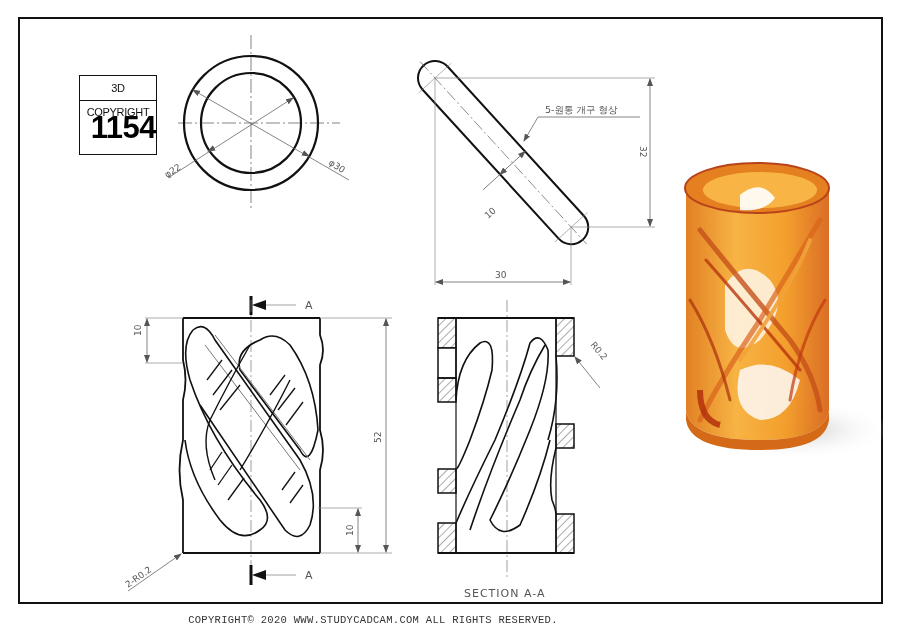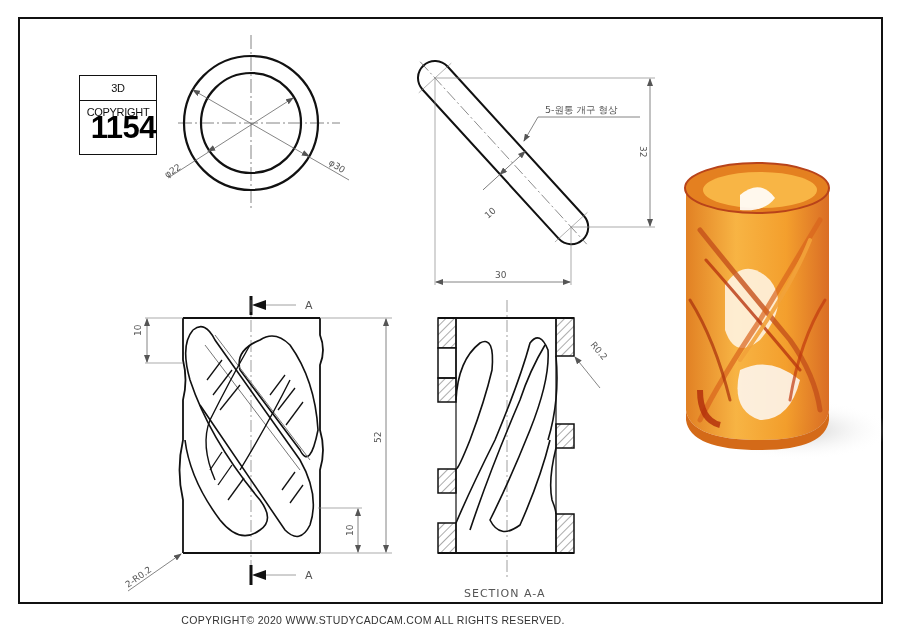--- a/index.html
+++ b/index.html
@@ -2,21 +2,21 @@
 <html><head>
 <meta charset="utf-8">
 <style>
   html, body { margin: 0; padding: 0; background: #ffffff; }
   body { width: 905px; height: 640px; position: relative; overflow: hidden; font-family: "DejaVu Sans", sans-serif; }
   .sheet { position: absolute; left: 18px; top: 17px; width: 865px; height: 587px; border: 2px solid #111; box-sizing: border-box; background: #fff; }
   svg.drawing { position: absolute; left: 0; top: 0; width: 905px; height: 640px; }
   .title-box { position: absolute; left: 79px; top: 75px; width: 78px; height: 80px; border: 1.5px solid #111; box-sizing: border-box; background: #fff; }
   .title-box .top { height: 24px; border-bottom: 1.5px solid #111; font-family: "Liberation Sans", sans-serif; font-size: 11px; text-align: center; line-height: 24px; letter-spacing: -0.3px; color: #111; }
   .title-box .num { font-family: "Liberation Sans", sans-serif; font-weight: bold; font-size: 31px; text-align: right; line-height: 54px; color: #000; letter-spacing: -0.5px; }
-  .copyright { position: absolute; left: 0; width: 746px; top: 614px; text-align: center; font-family: Liberation Sans, sans-serif; font-size: 10.5px; letter-spacing: 0.3px; color: #333; }
+  .copyright { position: absolute; left: 0; width: 746px; top: 614px; text-align: center; font-family: Liberation Mono, monospace; font-size: 10.5px; letter-spacing: 0.3px; color: #333; }
   .dim { font-family: "DejaVu Sans", sans-serif; font-size: 9px; fill: #555; }
   .lbl { font-family: "DejaVu Sans", sans-serif; font-size: 11px; fill: #555; }
 </style>
 </head>
 <body>
 
 <div class="sheet"></div>
 
 <svg class="drawing" viewBox="0 0 905 640">
   <defs>

